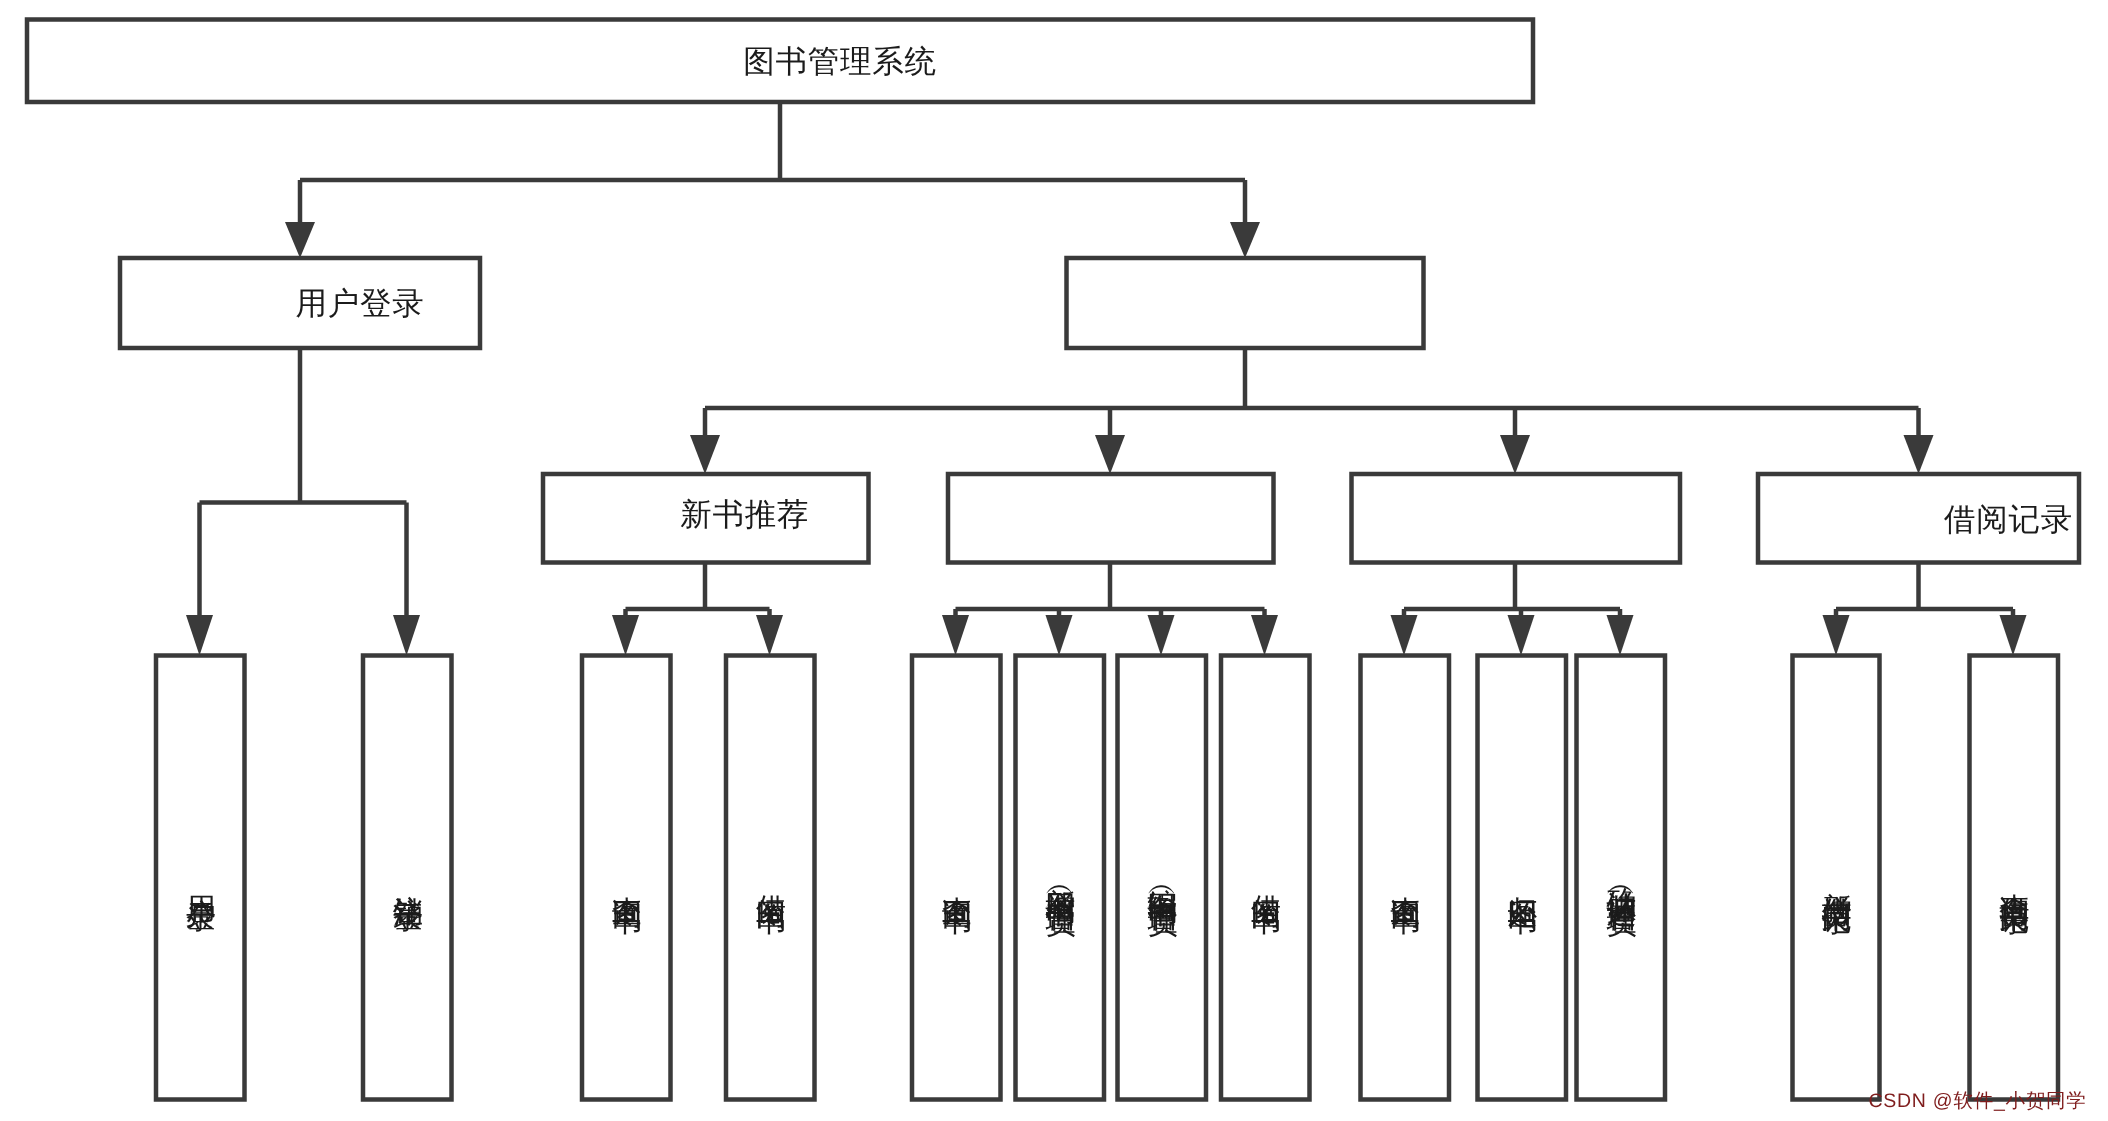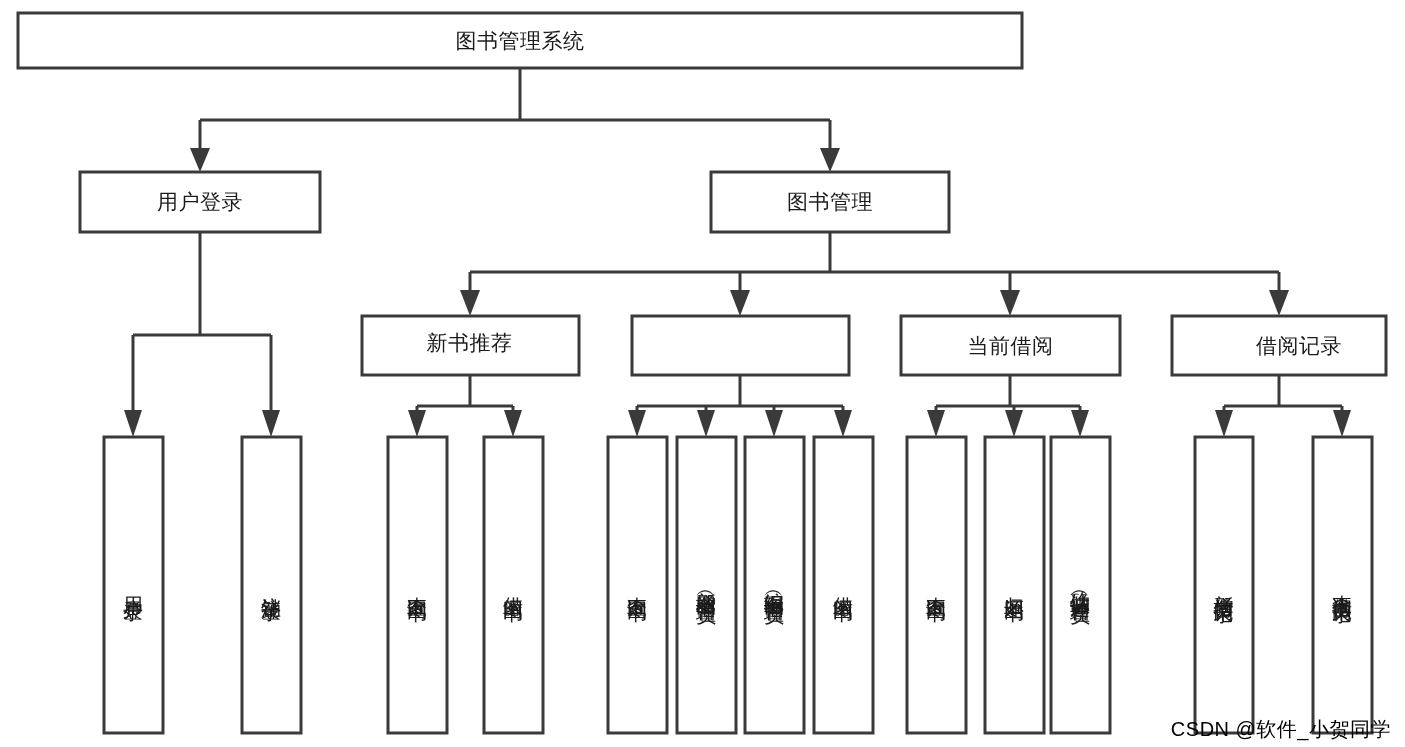--- a/index.html
+++ b/index.html
@@ -44,40 +44,41 @@
   .node-label-h {
     position: absolute;
     display: flex;
     align-items: center;
     justify-content: center;
     font-size: 21px;
     color: #1b1b1b;
     letter-spacing: 0.5px;
     white-space: nowrap;
     pointer-events: none;
+    margin-left: 40px;
   }
   .node-label-v {
     position: absolute;
     display: flex;
     align-items: center;
     justify-content: center;
     font-size: 20px;
     color: #1b1b1b;
     writing-mode: vertical-rl;
     text-orientation: upright;
     letter-spacing: 2px;
     line-height: 1;
     pointer-events: none;
   }
   .watermark {
     position: absolute;
     right: 14px;
     bottom: 4px;
-    font-size: 20px;
-    color: #000000;
+    font-size: 13px;
+    color: #7f1d1d;
     letter-spacing: 0.5px;
     white-space: nowrap;
     pointer-events: none;
   }
 </style>
 </head>
 <body>
 
 <div id="diagram-root">
 
@@ -166,24 +167,22 @@
     <path class="connector" d="M1224,406 L1224,414"></path>
     <polygon class="arrow-head" points="1215,410 1233,410 1224,437"></polygon>
     <path class="connector" d="M1342,406 L1342,414"></path>
     <polygon class="arrow-head" points="1333,410 1351,410 1342,437"></polygon>
 
   </svg>
 
   <div class="node-label-h" style="left:18px; top:13px; width:1004px; height:55px;">图书管理系统</div>
 
   <div class="node-label-h" style="left:80px; top:172px; width:240px; height:60px;">用户登录</div>
-  <div class="node-label-h" style="left:711px; top:172px; width:238px; height:60px;">图书管理</div>
 
-  <div class="node-label-h" style="left:361px; top:316px; width:217px; height:54px;">新书推荐</div>
-  <div class="node-label-h" style="left:901px; top:316px; width:219px; height:59px;">当前借阅</div>
+  <div class="node-label-h" style="left:348px; top:316px; width:217px; height:54px;">新书推荐</div>
   <div class="node-label-h" style="left:1172px; top:316px; width:254px; height:59px;">借阅记录</div>
 
   <div class="node-label-v" style="left:104px; top:437px; width:59px; height:296px;">用户登录</div>
   <div class="node-label-v" style="left:242px; top:437px; width:59px; height:296px;">注销登录</div>
   <div class="node-label-v" style="left:388px; top:437px; width:59px; height:296px;">查询图书</div>
   <div class="node-label-v" style="left:484px; top:437px; width:59px; height:296px;">借阅图书</div>
   <div class="node-label-v" style="left:608px; top:437px; width:59px; height:296px;">查询图书</div>
   <div class="node-label-v" style="left:677px; top:437px; width:59px; height:296px;">新增图书（管理员）</div>
   <div class="node-label-v" style="left:745px; top:437px; width:59px; height:296px;">编辑图书（管理员）</div>
   <div class="node-label-v" style="left:814px; top:437px; width:59px; height:296px;">借阅图书</div>

